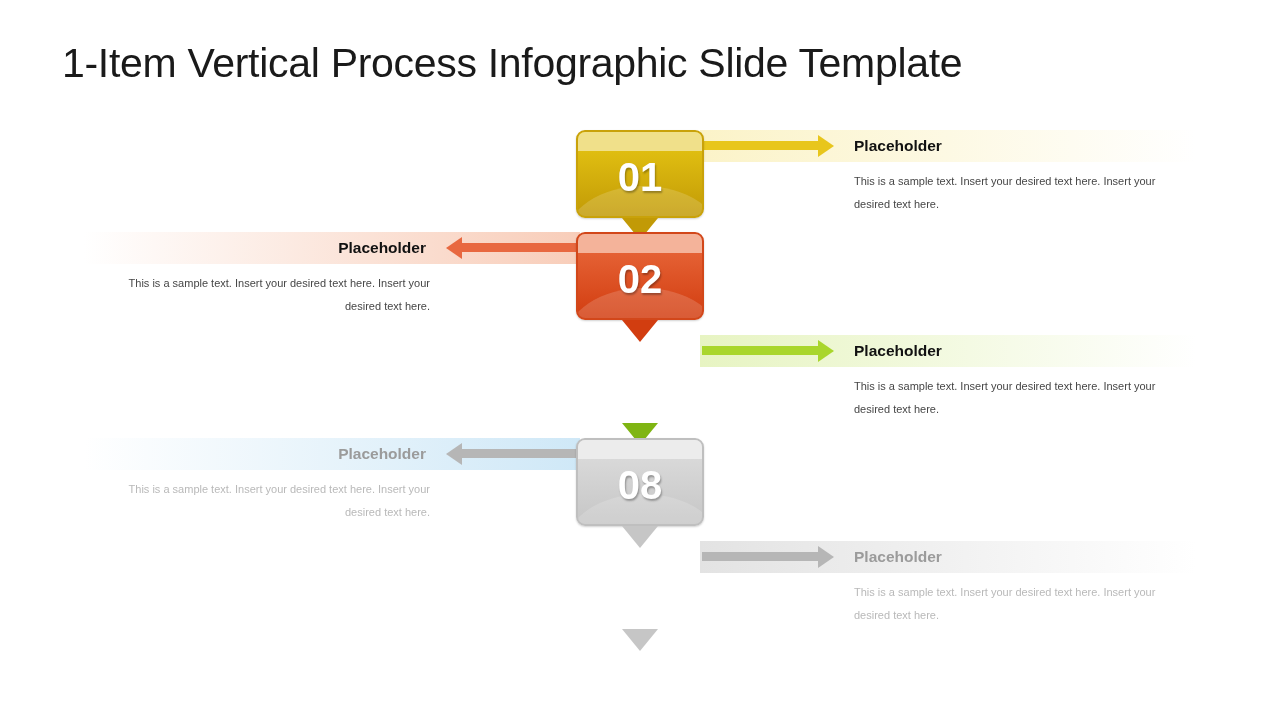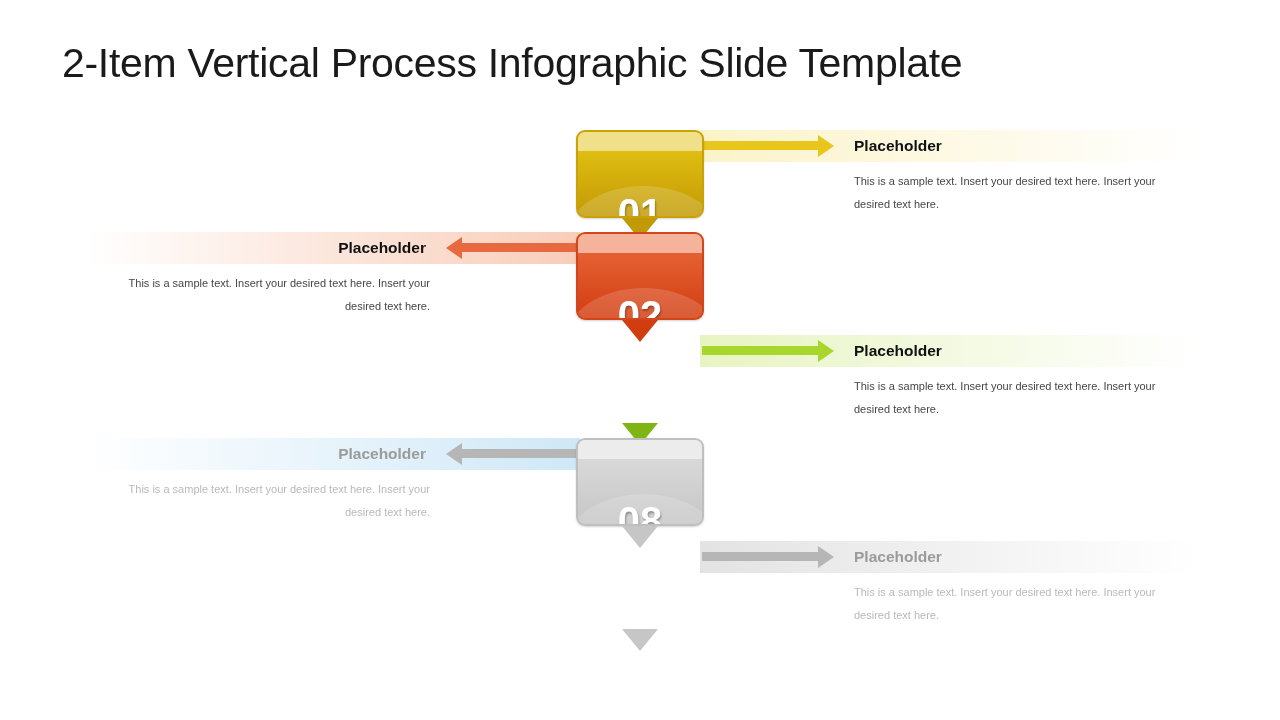--- a/index.html
+++ b/index.html
@@ -136,40 +136,39 @@
     position: absolute;
     left: 0; right: 0;
     top: 23px;
     text-align: center;
     font-size: 40px;
     font-weight: bold;
     color: #ffffff;
     text-shadow: 1px 2px 2px rgba(0,0,0,0.30);
     letter-spacing: 0px;
     font-family: "Liberation Sans", sans-serif;
-    margin-top: 36px;
   }
 
   
   .tail {
     position: absolute;
     left: 622px;
     width: 0;
     height: 0;
     border-left: 18px solid transparent;
     border-right: 18px solid transparent;
   }
 
   
   .dim .body-copy { color: #b9b9b9; }
 </style>
 </head>
 <body>
 
-<div class="slide-title">2-Item Vertical Process Infographic Slide Template</div>
+<div class="slide-title">1-Item Vertical Process Infographic Slide Template</div>
 
 <div class="stage" id="stage">
     <div class="row side-right" style="top: 130px;">
       <div class="band right arrow-right" style="background: linear-gradient(to right, rgb(251, 243, 200), rgb(255, 255, 255));">
         <div class="shaft" style="background: rgb(232, 198, 28);"></div>
         <div class="head" style="border-left-color: rgb(232, 198, 28);"></div>
         <div class="band-head" style="color: rgb(17, 17, 17);">Placeholder</div>
       </div>
       <div class="body-copy">This is a sample text. Insert your desired text here. Insert your desired text here.</div>
     </div>

